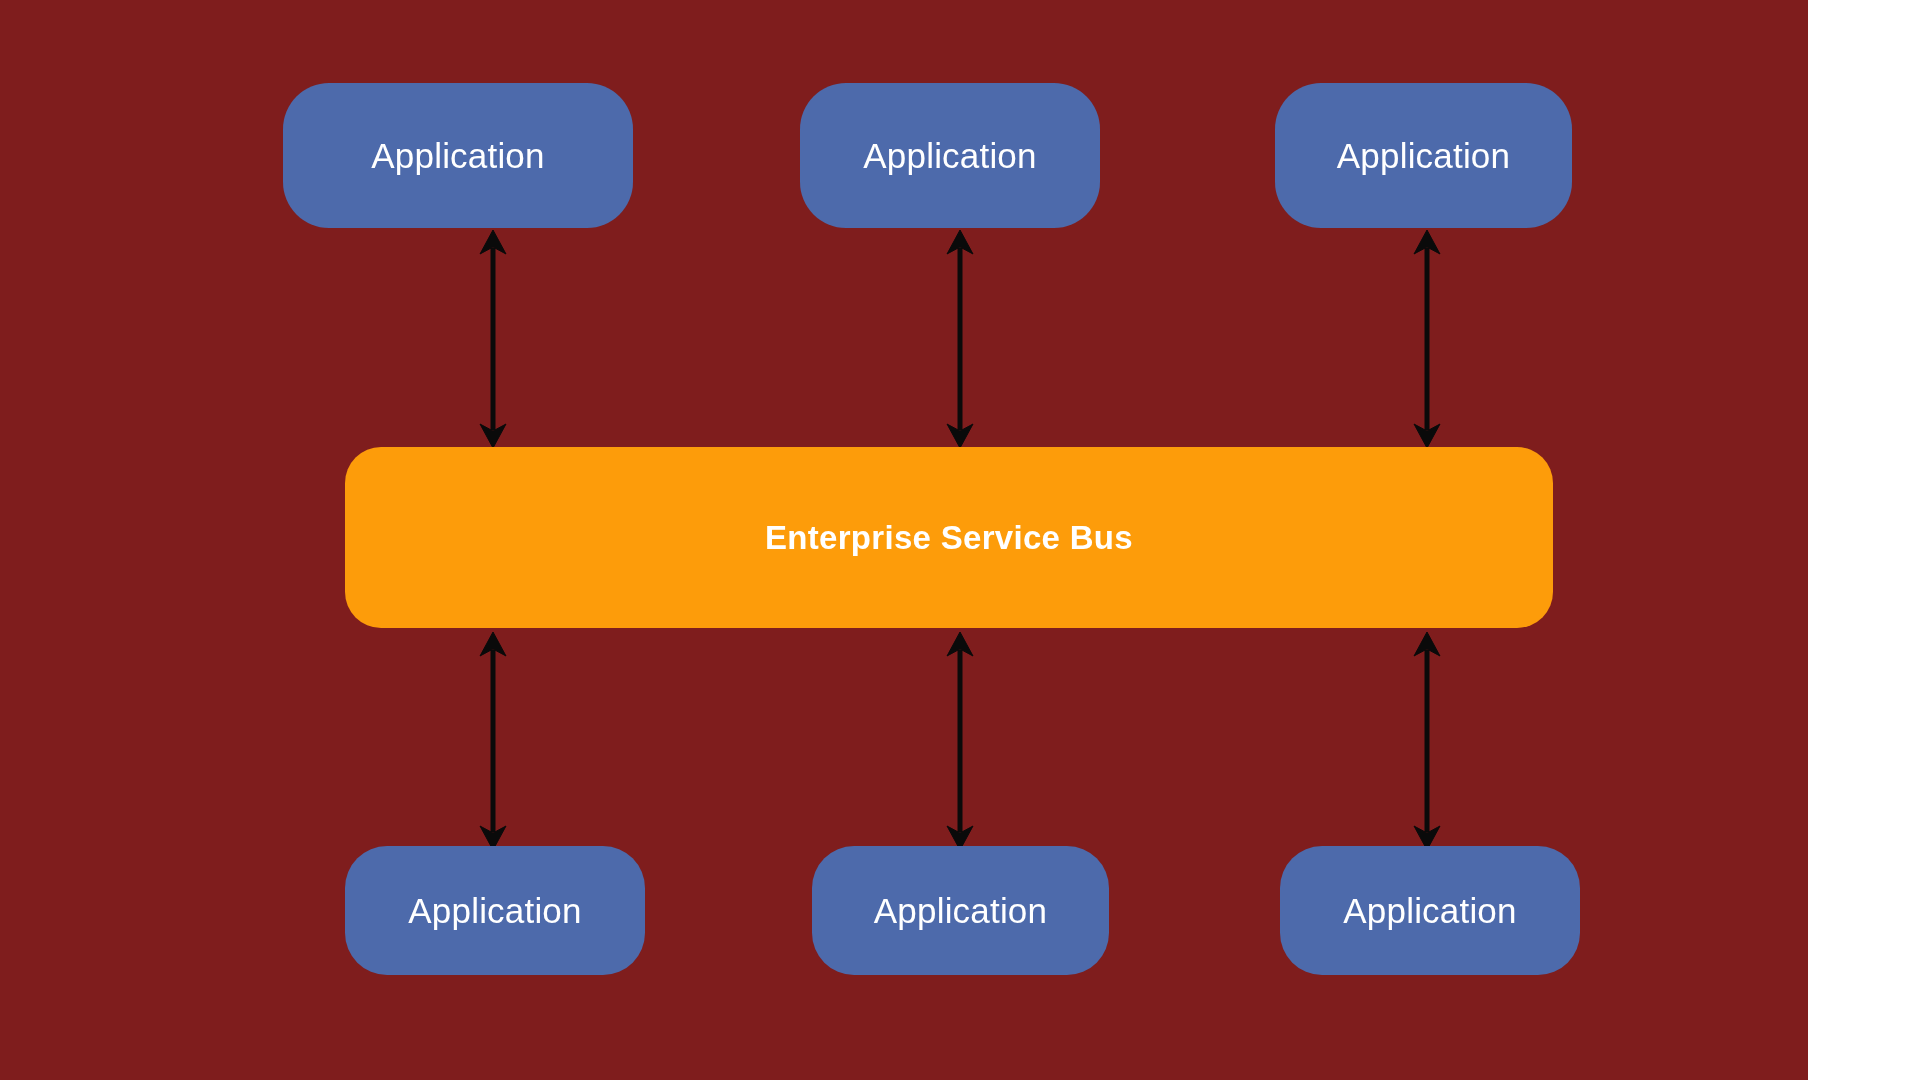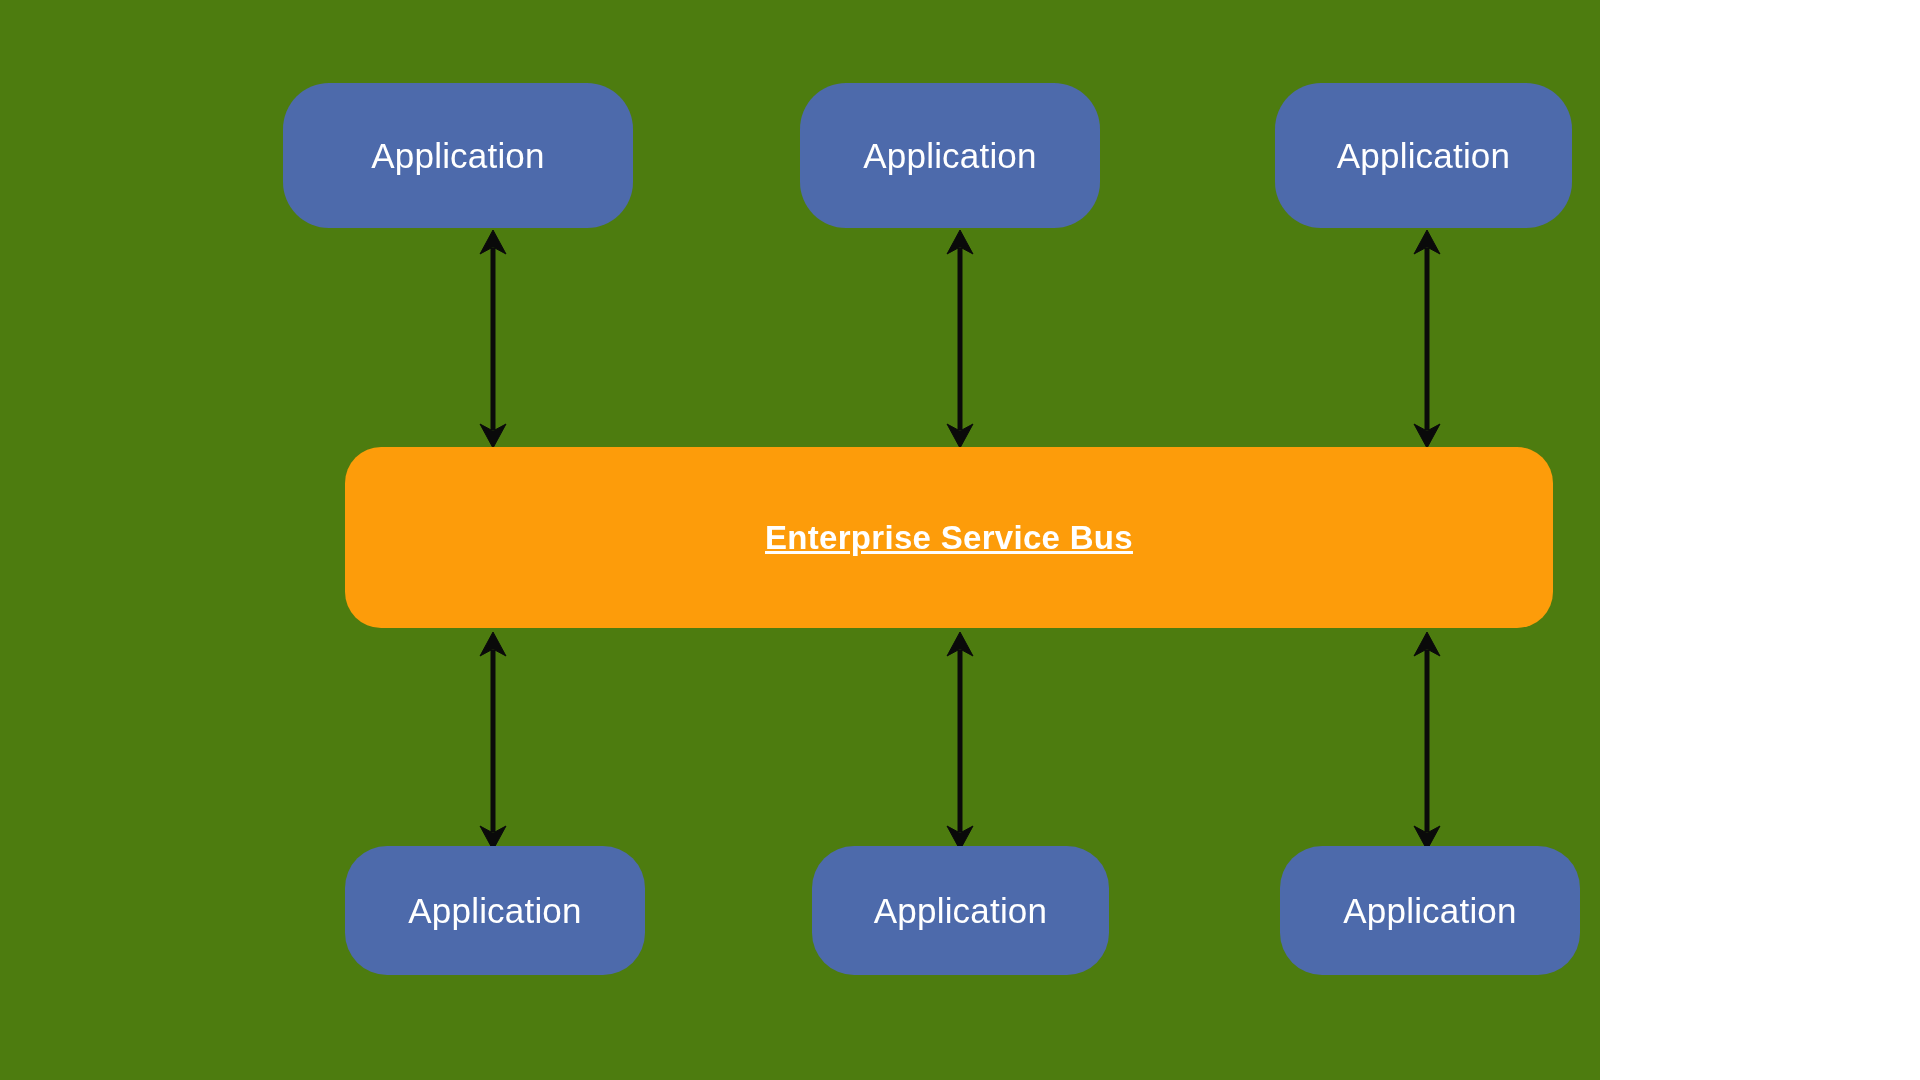--- a/index.html
+++ b/index.html
@@ -7,23 +7,23 @@
     margin: 0;
     padding: 0;
     background: #ffffff;
   }
   body {
     font-family: "Liberation Sans", sans-serif;
     -webkit-font-smoothing: antialiased;
   }
   #canvas {
     position: relative;
-    width: 1600px;
+    width: 1808px;
     height: 1080px;
-    background: #4d7c0f;
+    background: #7f1d1d;
     overflow: hidden;
   }
 
   
   .app-node {
     position: absolute;
     display: flex;
     align-items: center;
     justify-content: center;
     background: #4d6aab;
@@ -57,21 +57,20 @@
   }
   .esb-bar .esb-label {
     color: #ffffff;
     font-family: "Liberation Sans", sans-serif;
     font-size: 33px;
     font-weight: 700;
     letter-spacing: 0.3px;
     line-height: 1;
     white-space: nowrap;
     user-select: none;
-    text-decoration: underline;
   }
 
   
   .connector {
     position: absolute;
     overflow: visible;
   }
   .connector line {
     stroke: #0a0a0a;
     stroke-width: 5;

